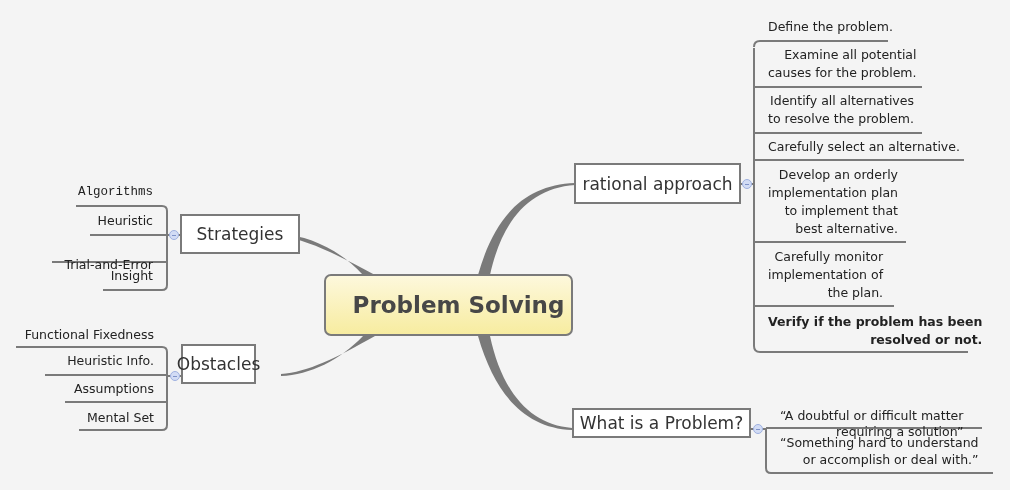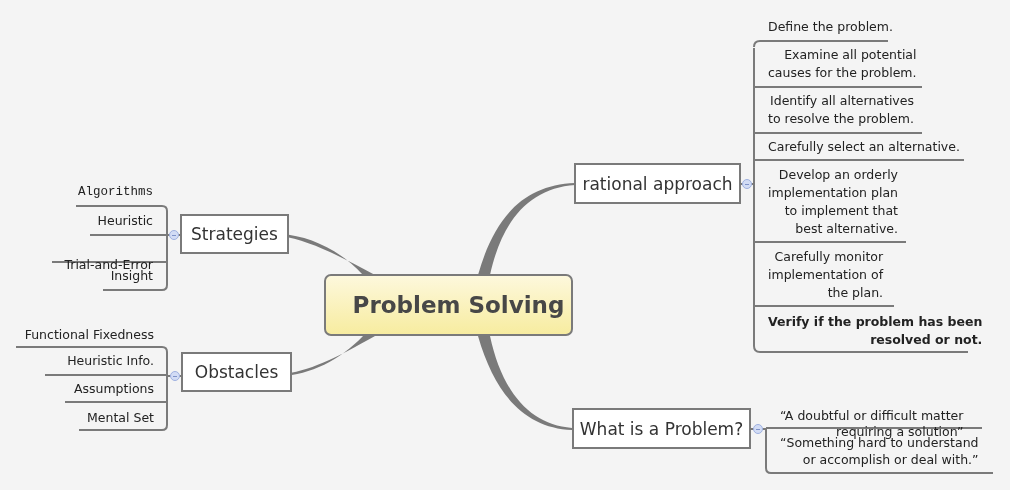--- a/index.html
+++ b/index.html
@@ -94,38 +94,38 @@
 <div class="leaf right" style="left:768px;top:166px;white-space:pre;"><span>Develop an orderly
 implementation plan
 to implement that
 best alternative.</span></div>
 <div class="leaf right" style="left:768px;top:248px;white-space:pre;"><span>Carefully monitor
 implementation of
 the plan.</span></div>
 <div class="leaf right" style="left:768px;top:313px;white-space:pre;font-weight:bold;"><span>Verify if the problem has been
 resolved or not.</span></div>
 
-<div class="topic" style="left:572px;top:408px;width:179px;height:41px;">
+<div class="topic" style="left:572px;top:408px;width:179px;height:30px;">
   <span>What is a Problem?</span>
 </div>
 <div class="collapse" style="left:753px;top:424px;"></div>
 <div class="leaf right" style="left:780px;top:389px;white-space:pre;line-height:16px;margin-top:19px;"><span>“A doubtful or difficult matter
 requiring a solution”</span></div>
 <div class="leaf right" style="left:780px;top:434px;white-space:pre;line-height:17px;"><span>“Something hard to understand
 or accomplish or deal with.”</span></div>
 
-<div class="topic" style="left:180px;top:214px;width:109px;height:40px;">
+<div class="topic" style="left:180px;top:214px;width:120px;height:40px;">
   <span>Strategies</span>
 </div>
 <div class="collapse" style="left:169px;top:230px;"></div>
 <div class="leaf left" style="right: 857px; top: 183px; white-space: pre; font-family: Liberation Mono, monospace;"><span>Algorithms</span></div>
 <div class="leaf left" style="right: 857px; top: 212px; white-space: pre; padding-left: 20px;"><span>Heuristic</span></div>
 <div class="leaf left" style="right: 857px; top: 256px; white-space: pre;"><span>Trial-and-Error</span></div>
 <div class="leaf left" style="right: 857px; top: 267px; white-space: pre; text-align: right;"><span>Insight</span></div>
 
-<div class="topic" style="left:181px;top:352px;width:111px;height:40px;">
+<div class="topic" style="left:181px;top:344px;width:75px;height:40px;">
   <span>Obstacles</span>
 </div>
 <div class="collapse" style="left:170px;top:371px;"></div>
 <div class="leaf left" style="right: 856px; top: 326px; white-space: pre;"><span>Functional Fixedness</span></div>
 <div class="leaf left" style="right: 856px; top: 352px; white-space: pre;"><span>Heuristic Info.</span></div>
 <div class="leaf left" style="right: 856px; top: 380px; white-space: pre;"><span>Assumptions</span></div>
 <div class="leaf left" style="right: 856px; top: 409px; white-space: pre;"><span>Mental Set</span></div>
 
 </body></html>

